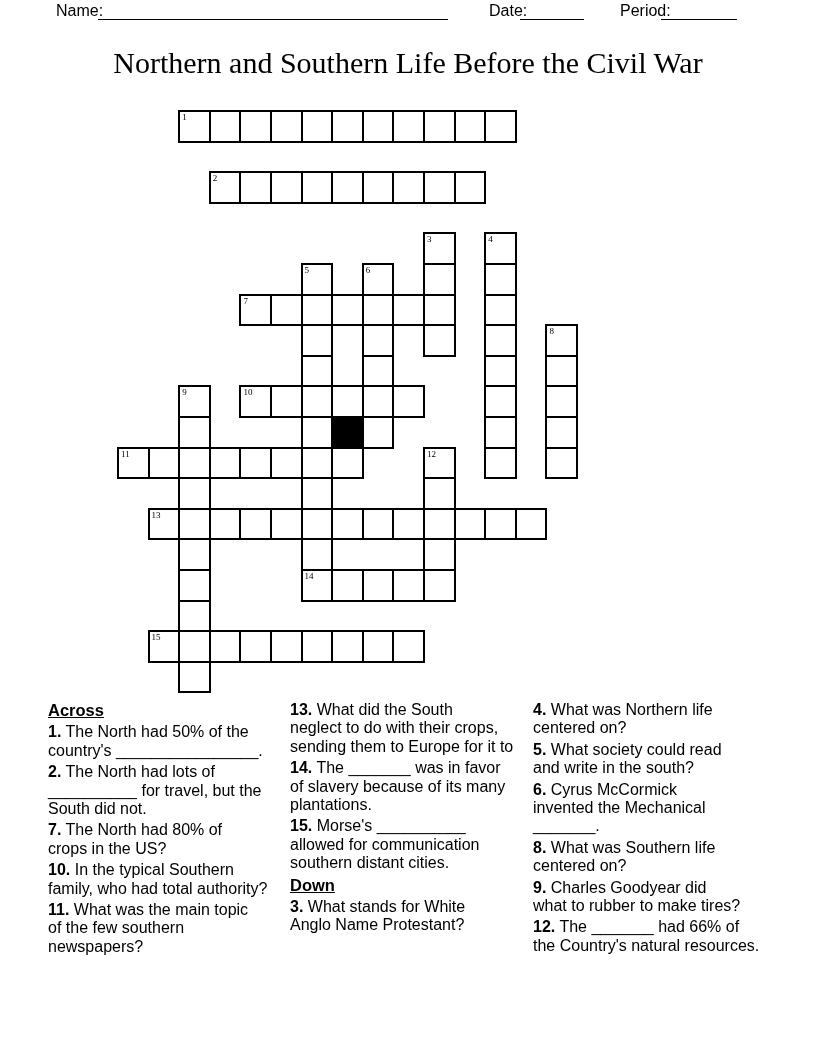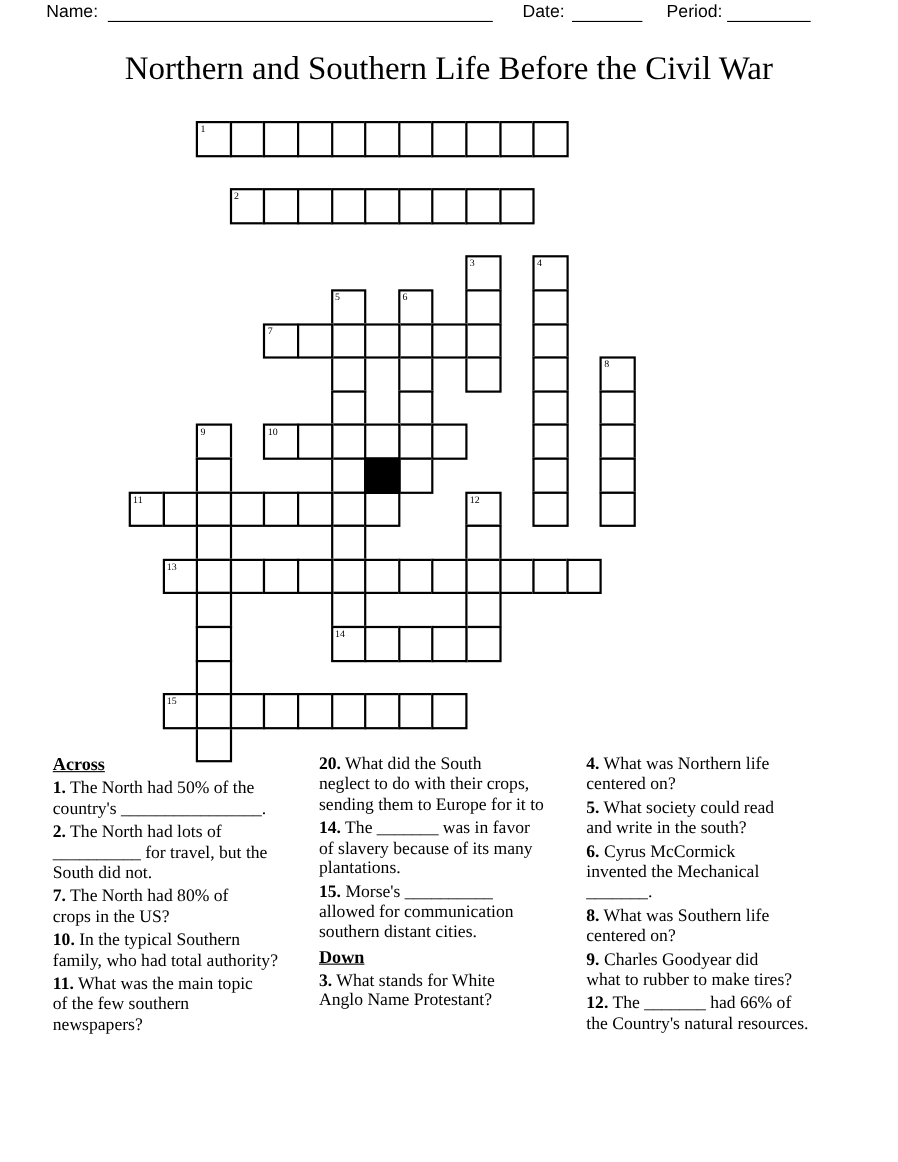--- a/index.html
+++ b/index.html
@@ -3,21 +3,21 @@
 <meta charset="utf-8">
 <style>
   html,body{margin:0;padding:0;}
   body{
     width:816px;height:1056px;background:#ffffff;position:relative;
     font-family:"Liberation Serif", serif;color:#000;
   }
   
   .hdr-label{
     position:absolute;top:2px;font-family:"Liberation Sans", sans-serif;
-    font-size:16px;white-space:nowrap;
+    font-size:16px;white-space:nowrap;margin-left:14px;
   }
   .blank-line{
     position:absolute;top:19px;border-bottom:1.5px solid #000;height:0;
   }
   
   .page-title{
     position:absolute;top:46px;left:0;width:816px;text-align:center;
     font-size:30px;font-family:"Liberation Serif", serif;white-space:nowrap;
   }
   
@@ -25,22 +25,22 @@
     position:absolute;width:32.6px;height:32.6px;box-sizing:border-box;
     border:2px solid #000;background:#fff;
   }
   .cw-cell.black{background:#000;}
   .cw-num{
     position:absolute;left:2px;top:1px;font-size:9px;line-height:9px;
     font-family:"Liberation Serif", serif;
   }
   
   .clue-col{
-    position:absolute;top:686px;font-size:16px;line-height:18.4px;
-    font-family:Liberation Serif, serif;
+    position:absolute;top:701px;font-size:16px;line-height:18.4px;
+    font-family:Liberation Sans, sans-serif;
   }
   .clue-heading{
     font-weight:bold;text-decoration:underline;font-size:16.5px;
     margin-bottom:4px;white-space:nowrap;
   }
   .clue{margin-bottom:3px;}
   .clue-line{white-space:nowrap;}
   .cnum{font-weight:bold;}
 </style>
 </head>
@@ -215,21 +215,21 @@
       <div class="clue-line">family, who had total authority?</div>
     </div>
     <div class="clue">
       <div class="clue-line"><span class="cnum">11.</span> What was the main topic</div>
       <div class="clue-line">of the few southern</div>
       <div class="clue-line">newspapers?</div>
     </div>
   </div>
 <div class="clue-col" style="left:290px;width:242px">
     <div class="clue">
-      <div class="clue-line"><span class="cnum">20.</span> What did the South</div>
+      <div class="clue-line"><span class="cnum">13.</span> What did the South</div>
       <div class="clue-line">neglect to do with their crops,</div>
       <div class="clue-line">sending them to Europe for it to</div>
     </div>
     <div class="clue">
       <div class="clue-line"><span class="cnum">14.</span> The _______ was in favor</div>
       <div class="clue-line">of slavery because of its many</div>
       <div class="clue-line">plantations.</div>
     </div>
     <div class="clue">
       <div class="clue-line"><span class="cnum">15.</span> Morse's __________</div>

